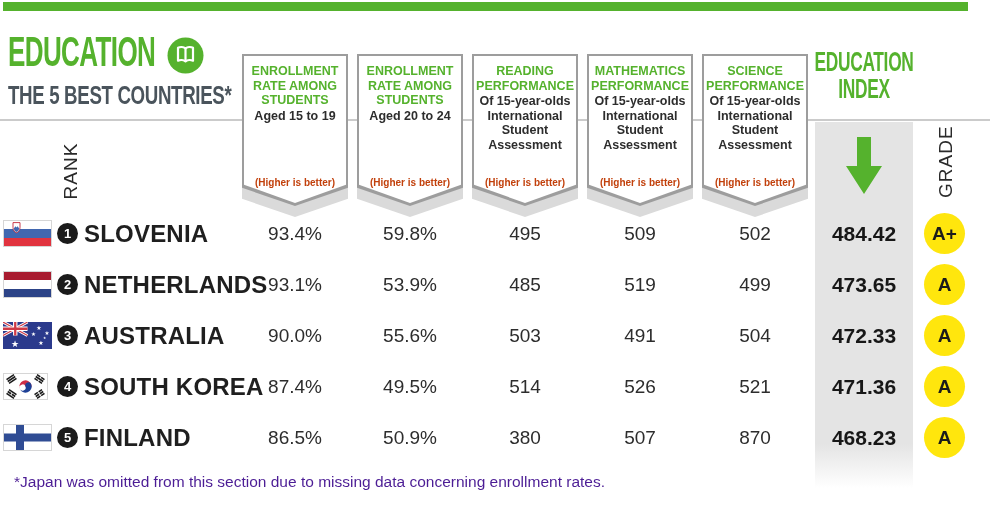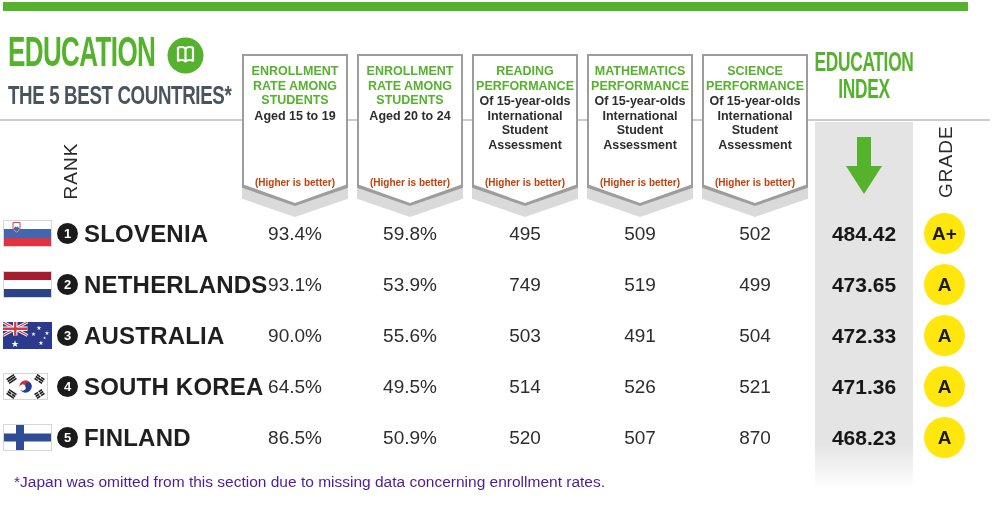--- a/index.html
+++ b/index.html
@@ -202,21 +202,21 @@
         <rect width="49" height="27" fill="#ffffff"></rect>
         <rect width="49" height="9" fill="#a81c30"></rect>
         <rect y="18" width="49" height="9" fill="#2c4387"></rect>
         <rect x="0.5" y="0.5" width="48" height="26" fill="none" stroke="#d6d6d6"></rect>
       </svg>
     </div>
     <div class="rank-badge">2</div>
     <div class="country">NETHERLANDS</div>
     <div class="val c1">93.1%</div>
     <div class="val c2">53.9%</div>
-    <div class="val c3">749</div>
+    <div class="val c3">485</div>
     <div class="val c4">519</div>
     <div class="val c5">499</div>
     <div class="idx">473.65</div>
     <div class="grade">A</div>
   </div>
 
   <div class="row" style="top:310px">
     <div class="flag">
       <svg width="49" height="27" viewBox="0 0 49 27" font-family="DejaVu Sans, sans-serif">
         <rect width="49" height="27" fill="#2b3a8c"></rect>
@@ -279,21 +279,21 @@
               <rect x="0.5" y="-0.8" width="4" height="1.6"></rect>
             <rect x="-4.5" y="1.4" width="4" height="1.6"></rect>
               <rect x="0.5" y="1.4" width="4" height="1.6"></rect>
           </g>
         </g>
         <rect x="0.5" y="0.5" width="44" height="26" fill="none" stroke="#d6d6d6"></rect>
       </svg>
     </div>
     <div class="rank-badge">4</div>
     <div class="country">SOUTH KOREA</div>
-    <div class="val c1">64.5%</div>
+    <div class="val c1">87.4%</div>
     <div class="val c2">49.5%</div>
     <div class="val c3">514</div>
     <div class="val c4">526</div>
     <div class="val c5">521</div>
     <div class="idx">471.36</div>
     <div class="grade">A</div>
   </div>
 
   <div class="row" style="top:412px">
     <div class="flag">
@@ -301,21 +301,21 @@
         <rect width="49" height="27" fill="#ffffff"></rect>
         <rect x="0" y="9.5" width="49" height="8" fill="#2f4c94"></rect>
         <rect x="13" y="0" width="8" height="27" fill="#2f4c94"></rect>
         <rect x="0.5" y="0.5" width="48" height="26" fill="none" stroke="#d6d6d6"></rect>
       </svg>
     </div>
     <div class="rank-badge">5</div>
     <div class="country">FINLAND</div>
     <div class="val c1">86.5%</div>
     <div class="val c2">50.9%</div>
-    <div class="val c3">520</div>
+    <div class="val c3">380</div>
     <div class="val c4">507</div>
     <div class="val c5">870</div>
     <div class="idx">468.23</div>
     <div class="grade">A</div>
   </div>
 
   <div class="footnote">*Japan was omitted from this section due to missing data concerning enrollment rates.</div>
 
 </div>
 

